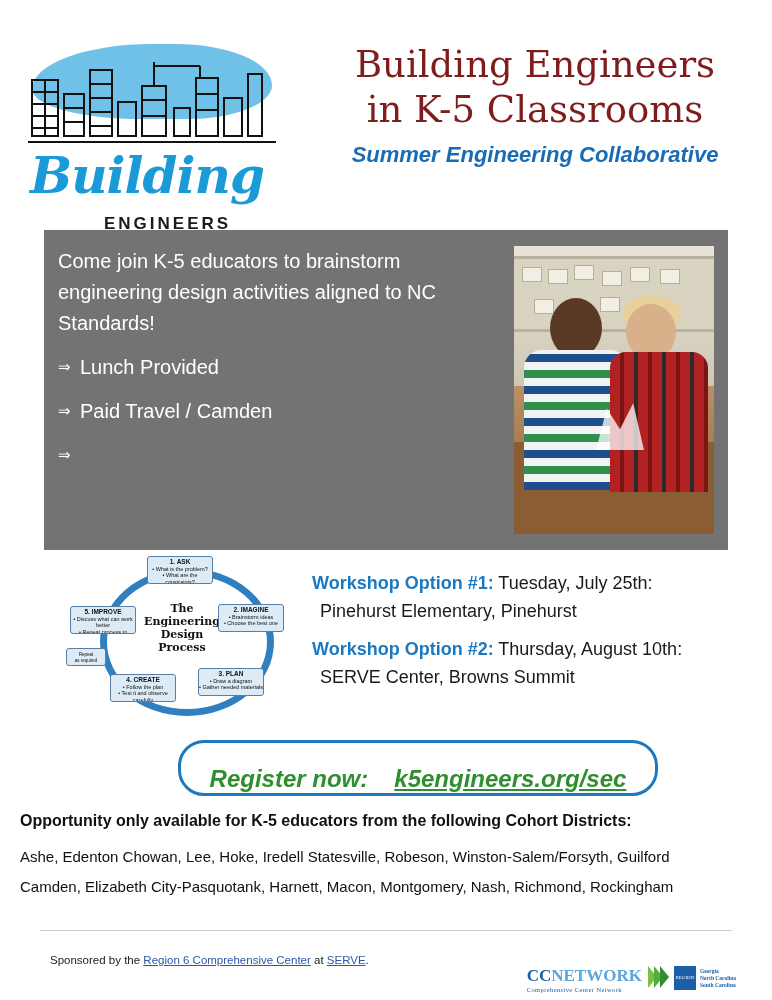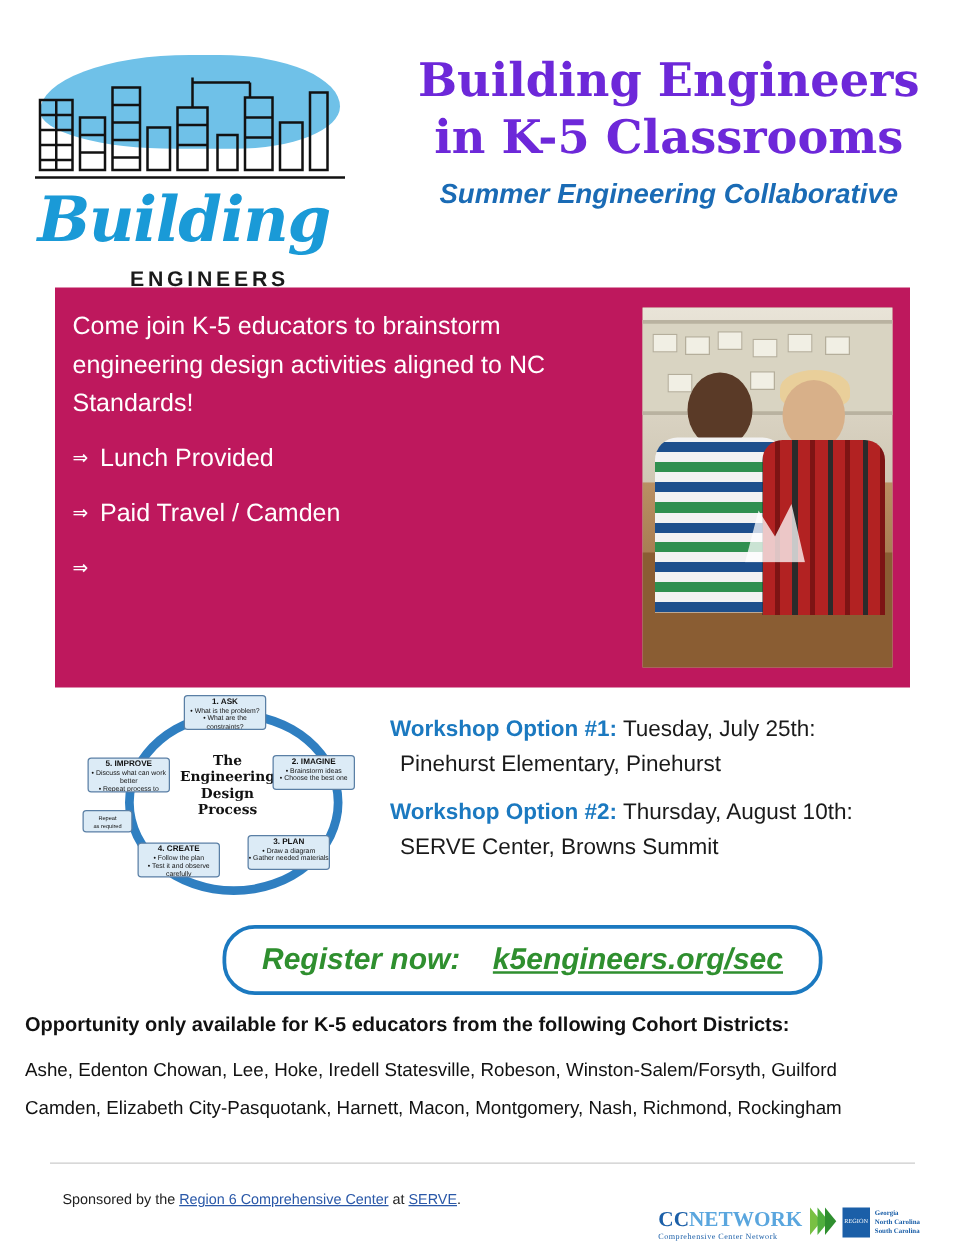--- a/index.html
+++ b/index.html
@@ -71,39 +71,39 @@
   .title-block {
     position: absolute;
     left: 310px; top: 42px;
     width: 450px;
     text-align: center;
   }
   .title-main {
     font-family: "DejaVu Serif", serif;
     font-size: 37px;
     line-height: 45px;
-    font-weight: bold;
-    color: #6d28d9;
+    font-weight: normal;
+    color: #7f1d1d;
     letter-spacing: 0px;
   }
   .title-sub {
     margin-top: 10px;
     font-size: 22px;
     font-weight: bold;
     font-style: italic;
     color: #1a6bb5;
   }
 
   
   .blue-panel {
     position: absolute;
     left: 44px; top: 230px;
     width: 684px;
     height: 320px;
-    background: #be185d;
+    background: #737373;
   }
   .panel-text {
     position: absolute;
     left: 14px; top: 16px;
     width: 450px;
     color: #ffffff;
   }
   .panel-lead {
     font-size: 20px;
     line-height: 31px;
@@ -298,21 +298,21 @@
 
   
   .register {
     position: absolute;
     left: 178px; top: 740px;
     width: 474px;
     height: 50px;
     border: 3px solid #1b79c0;
     border-radius: 26px;
     display: flex;
-    align-items: center;
+    align-items: flex-end;
     justify-content: center;
     background: #ffffff;
     gap: 18px;
   }
   .reg-text {
     font-size: 24px;
     font-style: italic;
     font-weight: bold;
     color: #2f8f2f;
   }

